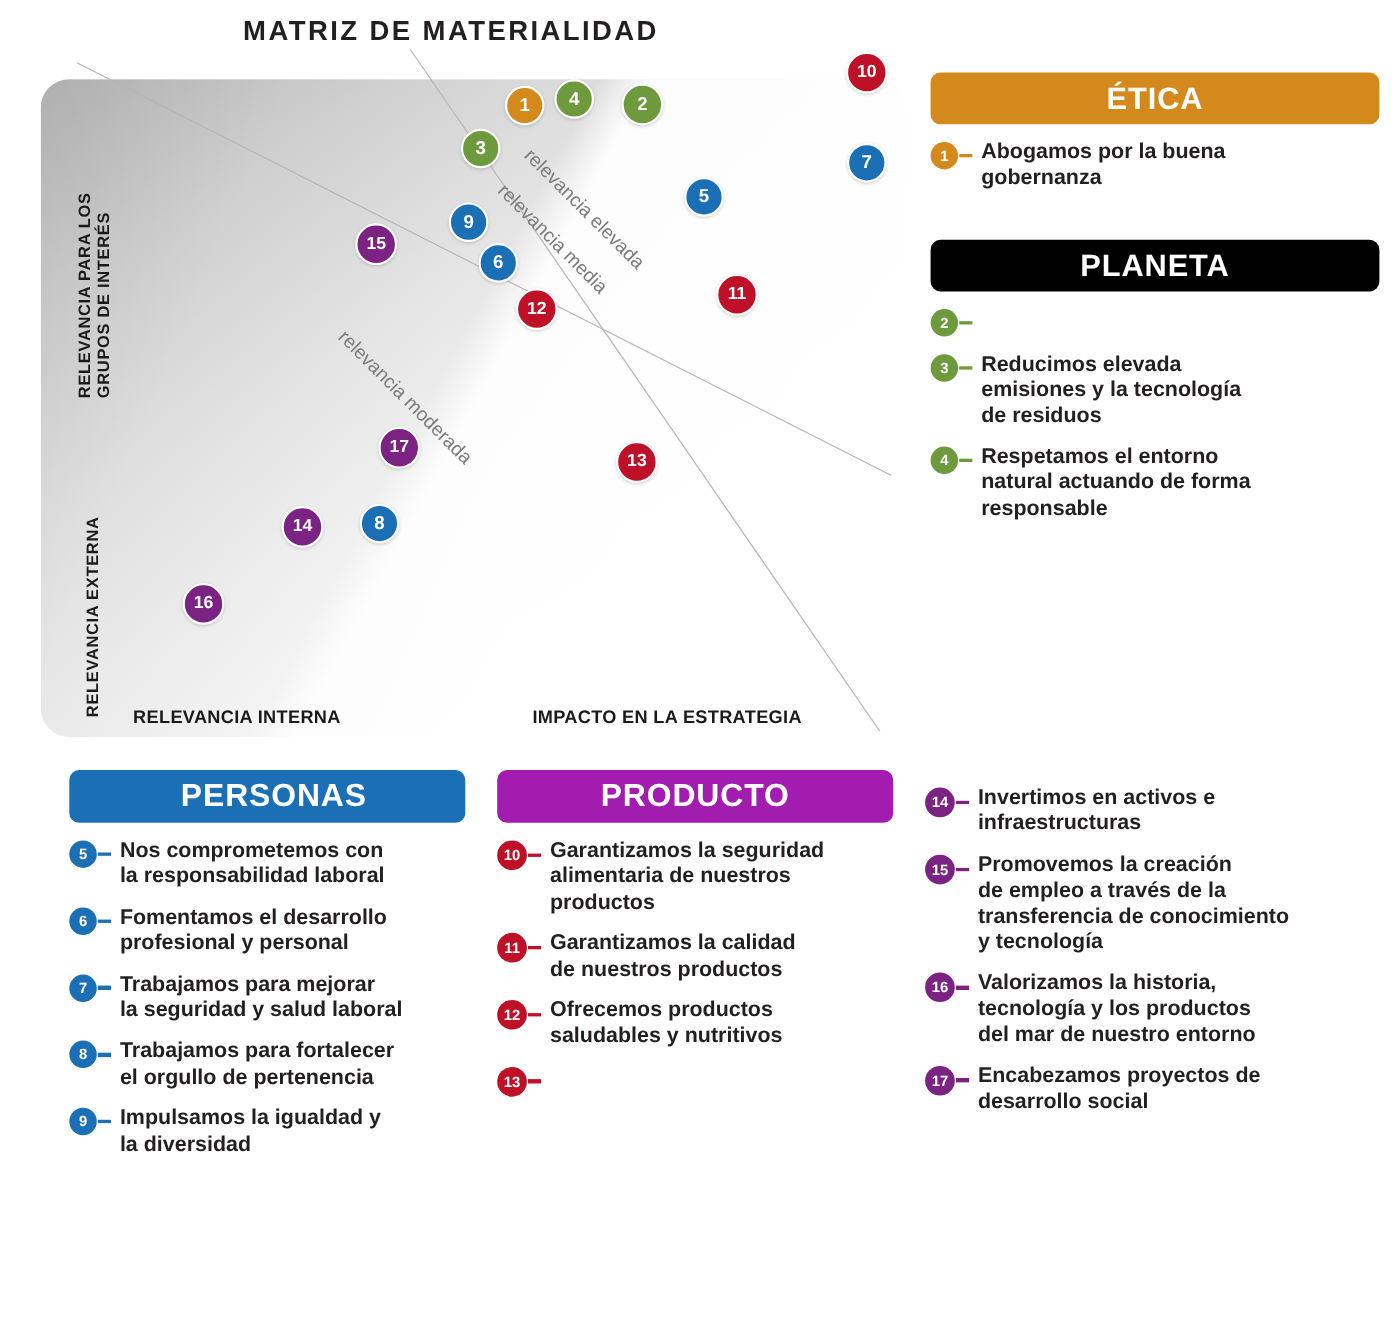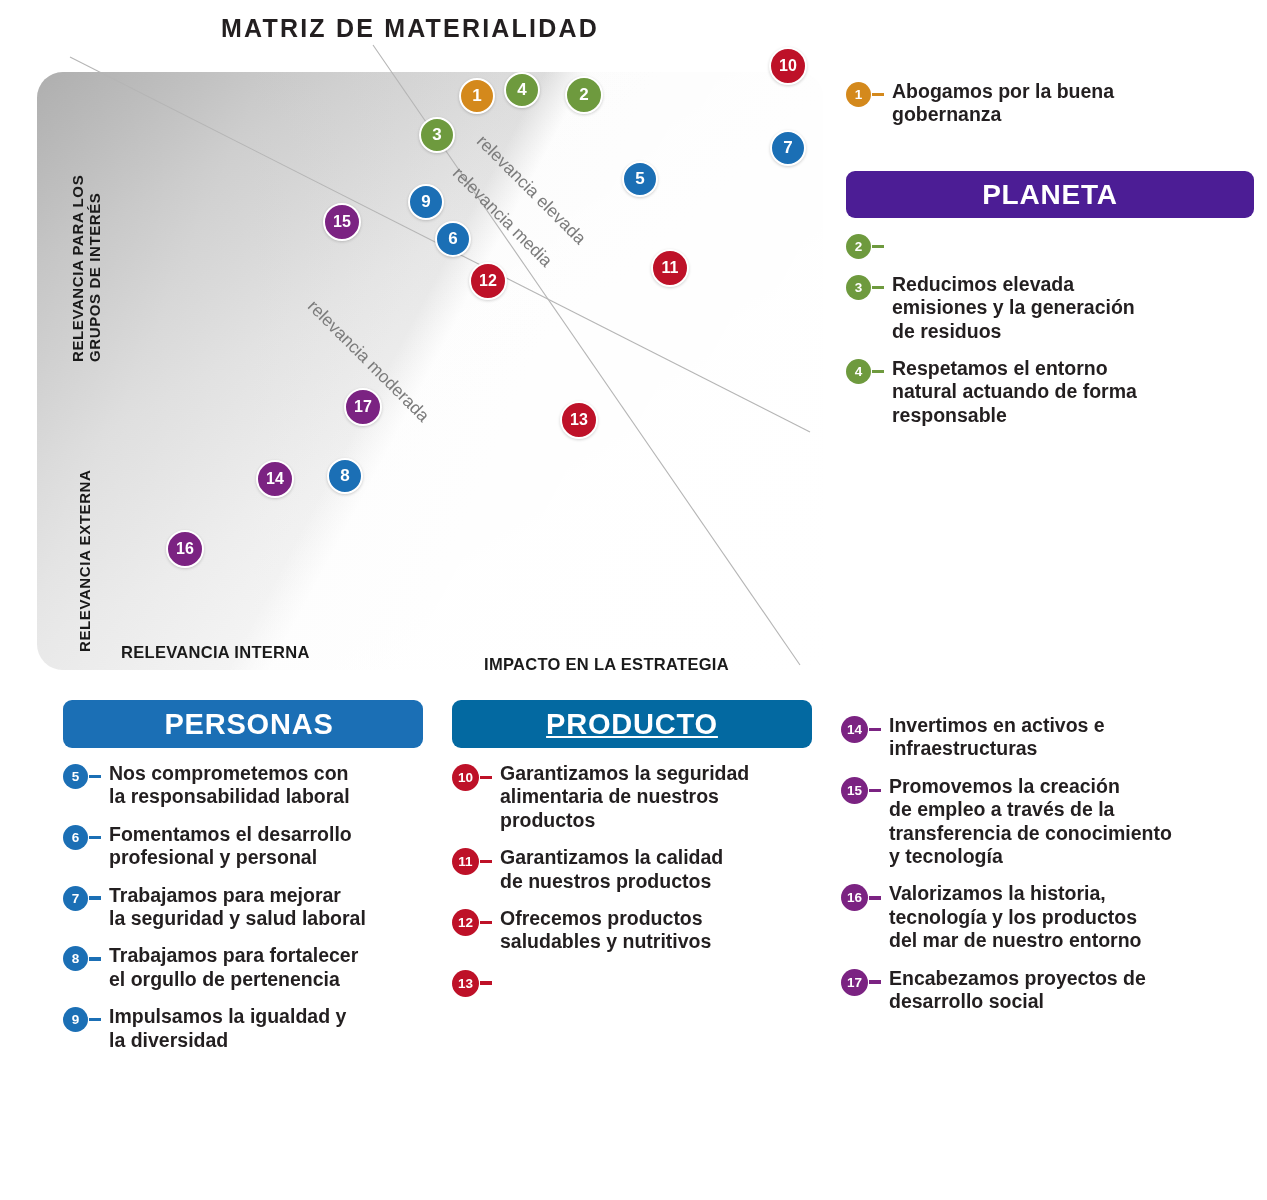--- a/index.html
+++ b/index.html
@@ -62,21 +62,21 @@
     text-align:left;
   }
   #axis-grupos{left:70px;top:102px;height:260px;}
   #axis-externa{left:77px;top:412px;height:240px;}
   .h-axis{
     position:absolute;bottom:12px;
     font-weight:bold;font-size:16.5px;letter-spacing:.3px;
     color:#1a1a1a;white-space:nowrap;
   }
   #axis-interna{left:121px;top:643px;}
-  #axis-impacto{left:484px;top:643px;margin-top:12px;}
+  #axis-impacto{left:484px;top:643px;}
   
   .bubble{
     position:absolute;
     border-radius:50%;
     box-sizing:border-box;
     display:flex;align-items:center;justify-content:center;
     color:#ffffff;
     font-weight:bold;
     border:2.5px solid #ffffff;
     box-shadow:0 1px 3px rgba(0,0,0,.18);
@@ -199,52 +199,53 @@
         <span>14</span>
       </div>
       <div class="bubble" style="left: 166px; top: 530px; width: 38px; height: 38px; background: rgb(123, 35, 130); font-size: 16px;">
         <span>16</span>
       </div>
     </div>
 </div>
 
 <div id="right-col">
   <div>
+    <div class="cat-header" id="etica-header" style="background: rgb(212, 137, 28);">ÉTICA</div>
     <ul class="cat-list" id="list-etica">
         <li class="cat-item">
           <span class="marker-wrap">
             <span class="marker" style="background: rgb(212, 137, 28);">
               <span>1</span>
             </span>
             <span class="dash" style="background: rgb(212, 137, 28);"></span>
           </span>
           <span class="item-text"><span>Abogamos por la buena</span><br><span>gobernanza</span></span>
         </li>
       </ul>
   </div>
   <div style="height:44px"></div>
   <div>
-    <div class="cat-header" id="planeta-header" style="background: #4c1d95;">PLANETA</div>
+    <div class="cat-header" id="planeta-header" style="background: #000000;">PLANETA</div>
     <ul class="cat-list" id="list-planeta">
         <li class="cat-item">
           <span class="marker-wrap">
             <span class="marker" style="background: rgb(110, 154, 62);">
               <span>2</span>
             </span>
             <span class="dash" style="background: rgb(110, 154, 62);"></span>
           </span>
         </li>
         <li class="cat-item">
           <span class="marker-wrap">
             <span class="marker" style="background: rgb(110, 154, 62);">
               <span>3</span>
             </span>
             <span class="dash" style="background: rgb(110, 154, 62);"></span>
           </span>
-          <span class="item-text"><span>Reducimos elevada</span><br><span>emisiones y la generación</span><br><span>de residuos</span></span>
+          <span class="item-text"><span>Reducimos elevada</span><br><span>emisiones y la tecnología</span><br><span>de residuos</span></span>
         </li>
         <li class="cat-item">
           <span class="marker-wrap">
             <span class="marker" style="background: rgb(110, 154, 62);">
               <span>4</span>
             </span>
             <span class="dash" style="background: rgb(110, 154, 62);"></span>
           </span>
           <span class="item-text"><span>Respetamos el entorno</span><br><span>natural actuando de forma</span><br><span>responsable</span></span>
         </li>
@@ -297,21 +298,21 @@
             <span>9</span>
           </span>
           <span class="dash" style="background: rgb(27, 111, 181);"></span>
         </span>
         <span class="item-text"><span>Impulsamos la igualdad y</span><br><span>la diversidad</span></span>
       </li>
     </ul>
 </div>
 
 <div class="bcol" id="col-producto">
-  <div class="cat-header" style="background: #0369a1; text-decoration: underline;">PRODUCTO</div>
+  <div class="cat-header" style="background: #a21caf;">PRODUCTO</div>
   <ul class="cat-list" id="list-producto">
       <li class="cat-item">
         <span class="marker-wrap">
           <span class="marker wide" style="background: rgb(190, 17, 40);">
             <span>10</span>
           </span>
           <span class="dash" style="background: rgb(190, 17, 40);"></span>
         </span>
         <span class="item-text"><span>Garantizamos la seguridad</span><br><span>alimentaria de nuestros</span><br><span>productos</span></span>
       </li>

